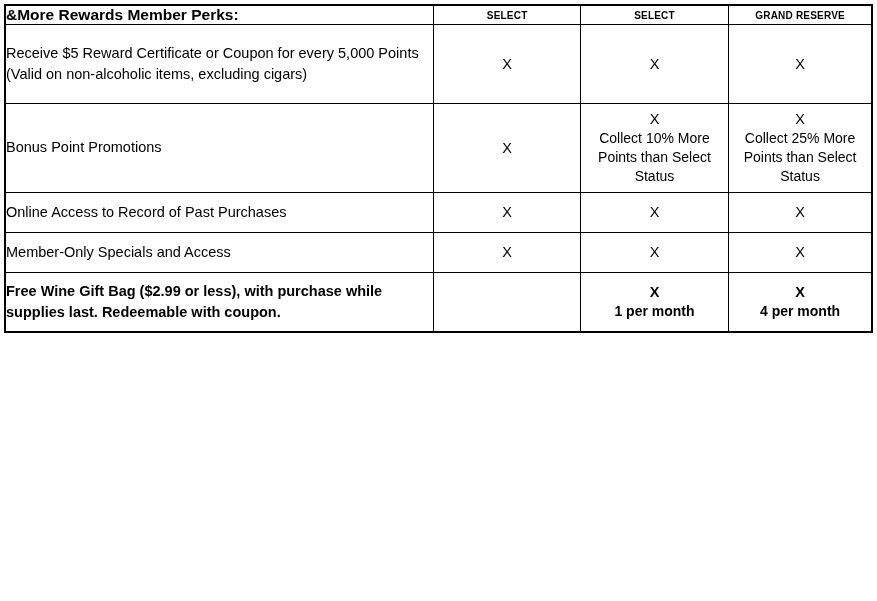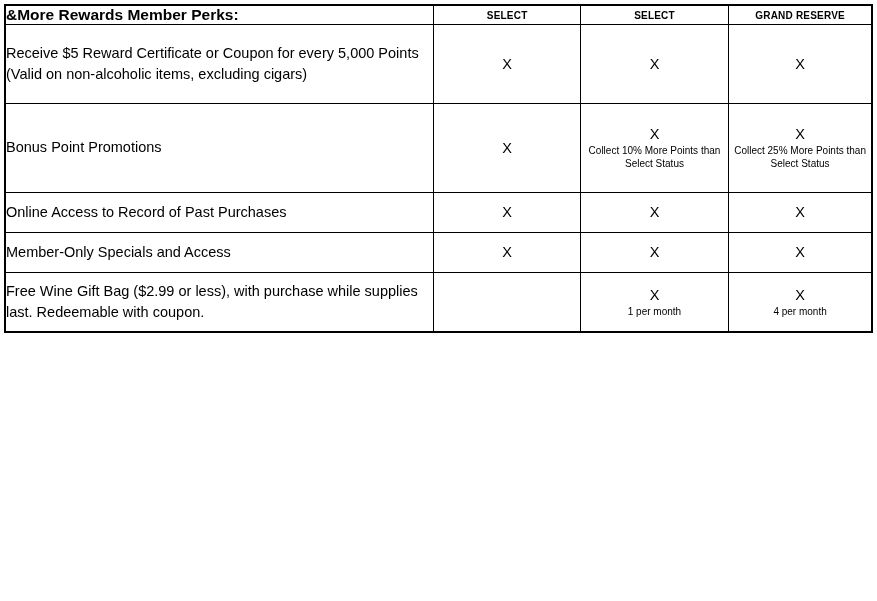--- a/index.html
+++ b/index.html
@@ -63,28 +63,28 @@
     font-size: 14.5px;
     padding: 8px 4px;
     line-height: 1.3;
   }
   .mark {
     display: block;
     font-size: 14.5px;
   }
   .sub {
     display: block;
-    font-size: 10px;
+    font-size: 14px;
     line-height: 1.35;
     margin-top: 0;
   }
   .row-tall td { height: 78px; }
   .row-promo td { height: 88px; }
   .row-norm td { height: 39px; }
-  .row-giftbag td { height: 58px; }
+  .row-giftbag td { height: 58px; font-weight: bold; }
   .row-mag td { height: 62px; }
   .row-last td { height: 38px; }
 </style>
 </head>
 <body>
 
 <div class="page">
   <table class="perks">
     <colgroup>
       <col class="c-perk">

